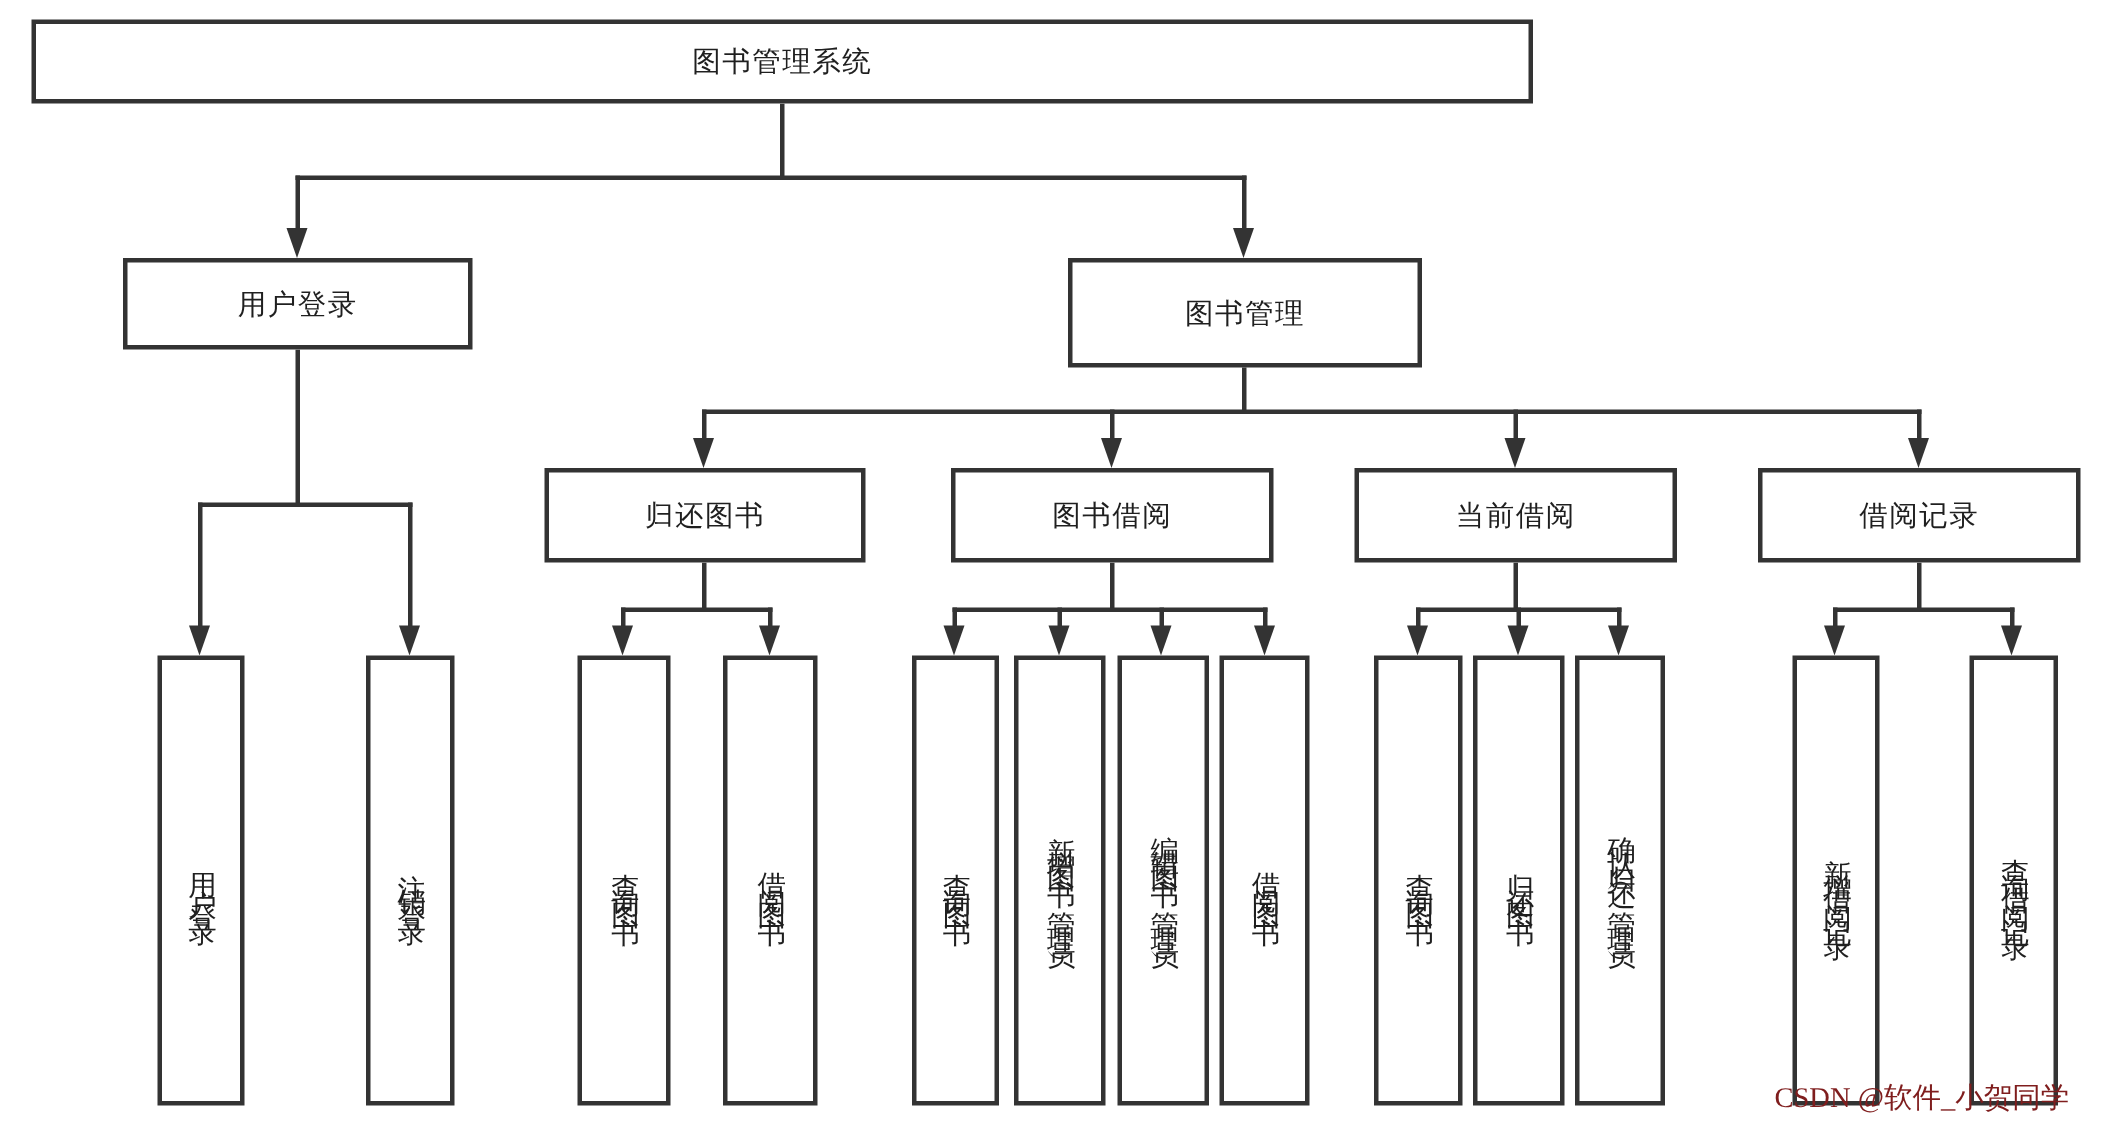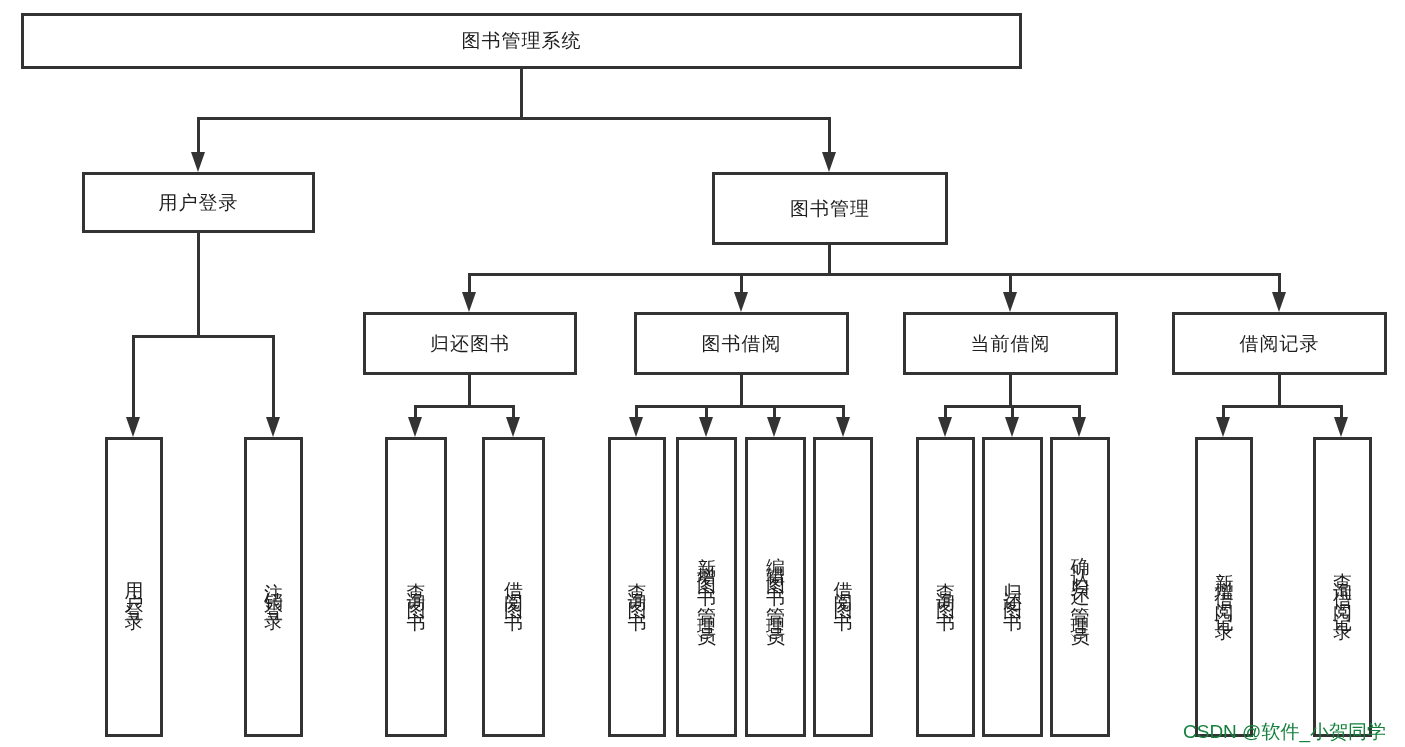--- a/index.html
+++ b/index.html
@@ -1,38 +1,38 @@
 <!DOCTYPE html>
 <html><head>
 <meta charset="utf-8">
 <style>
   html,body{margin:0;padding:0;background:#ffffff;}
   #stage{
     position:relative;width:1405px;height:747px;background:#ffffff;
-    font-family:Liberation Sans, sans-serif;overflow:hidden;
+    font-family:Liberation Serif, serif;overflow:hidden;
   }
   .node{
     position:absolute;background:#ffffff;border:3px solid #333333;
     box-sizing:border-box;display:flex;align-items:center;justify-content:center;
     color:#1f1f1f;font-size:19px;letter-spacing:1px;z-index:2;
   }
   .node.vert{
     writing-mode:vertical-rl;text-orientation:mixed;letter-spacing:10px;
     font-size:19px;padding:6px 0;
   }
   .vl{position:absolute;width:3px;background:#333333;z-index:1;}
   .hl{position:absolute;height:3px;background:#333333;z-index:1;}
   .ah{
     position:absolute;width:0;height:0;z-index:1;
     border-left:7px solid transparent;border-right:7px solid transparent;
     border-top:20px solid #333333;
   }
   .watermark{
     position:absolute;left:1183px;top:719px;z-index:5;
-    color:#15803d;font-size:19px;white-space:nowrap;
+    color:#7f1d1d;font-size:19px;white-space:nowrap;
   }
 </style>
 </head>
 <body>
 
 <div id="stage">
 
   <div class="node" style="left:21px;top:13px;width:1001px;height:56px">
     <span>图书管理系统</span>
   </div>

